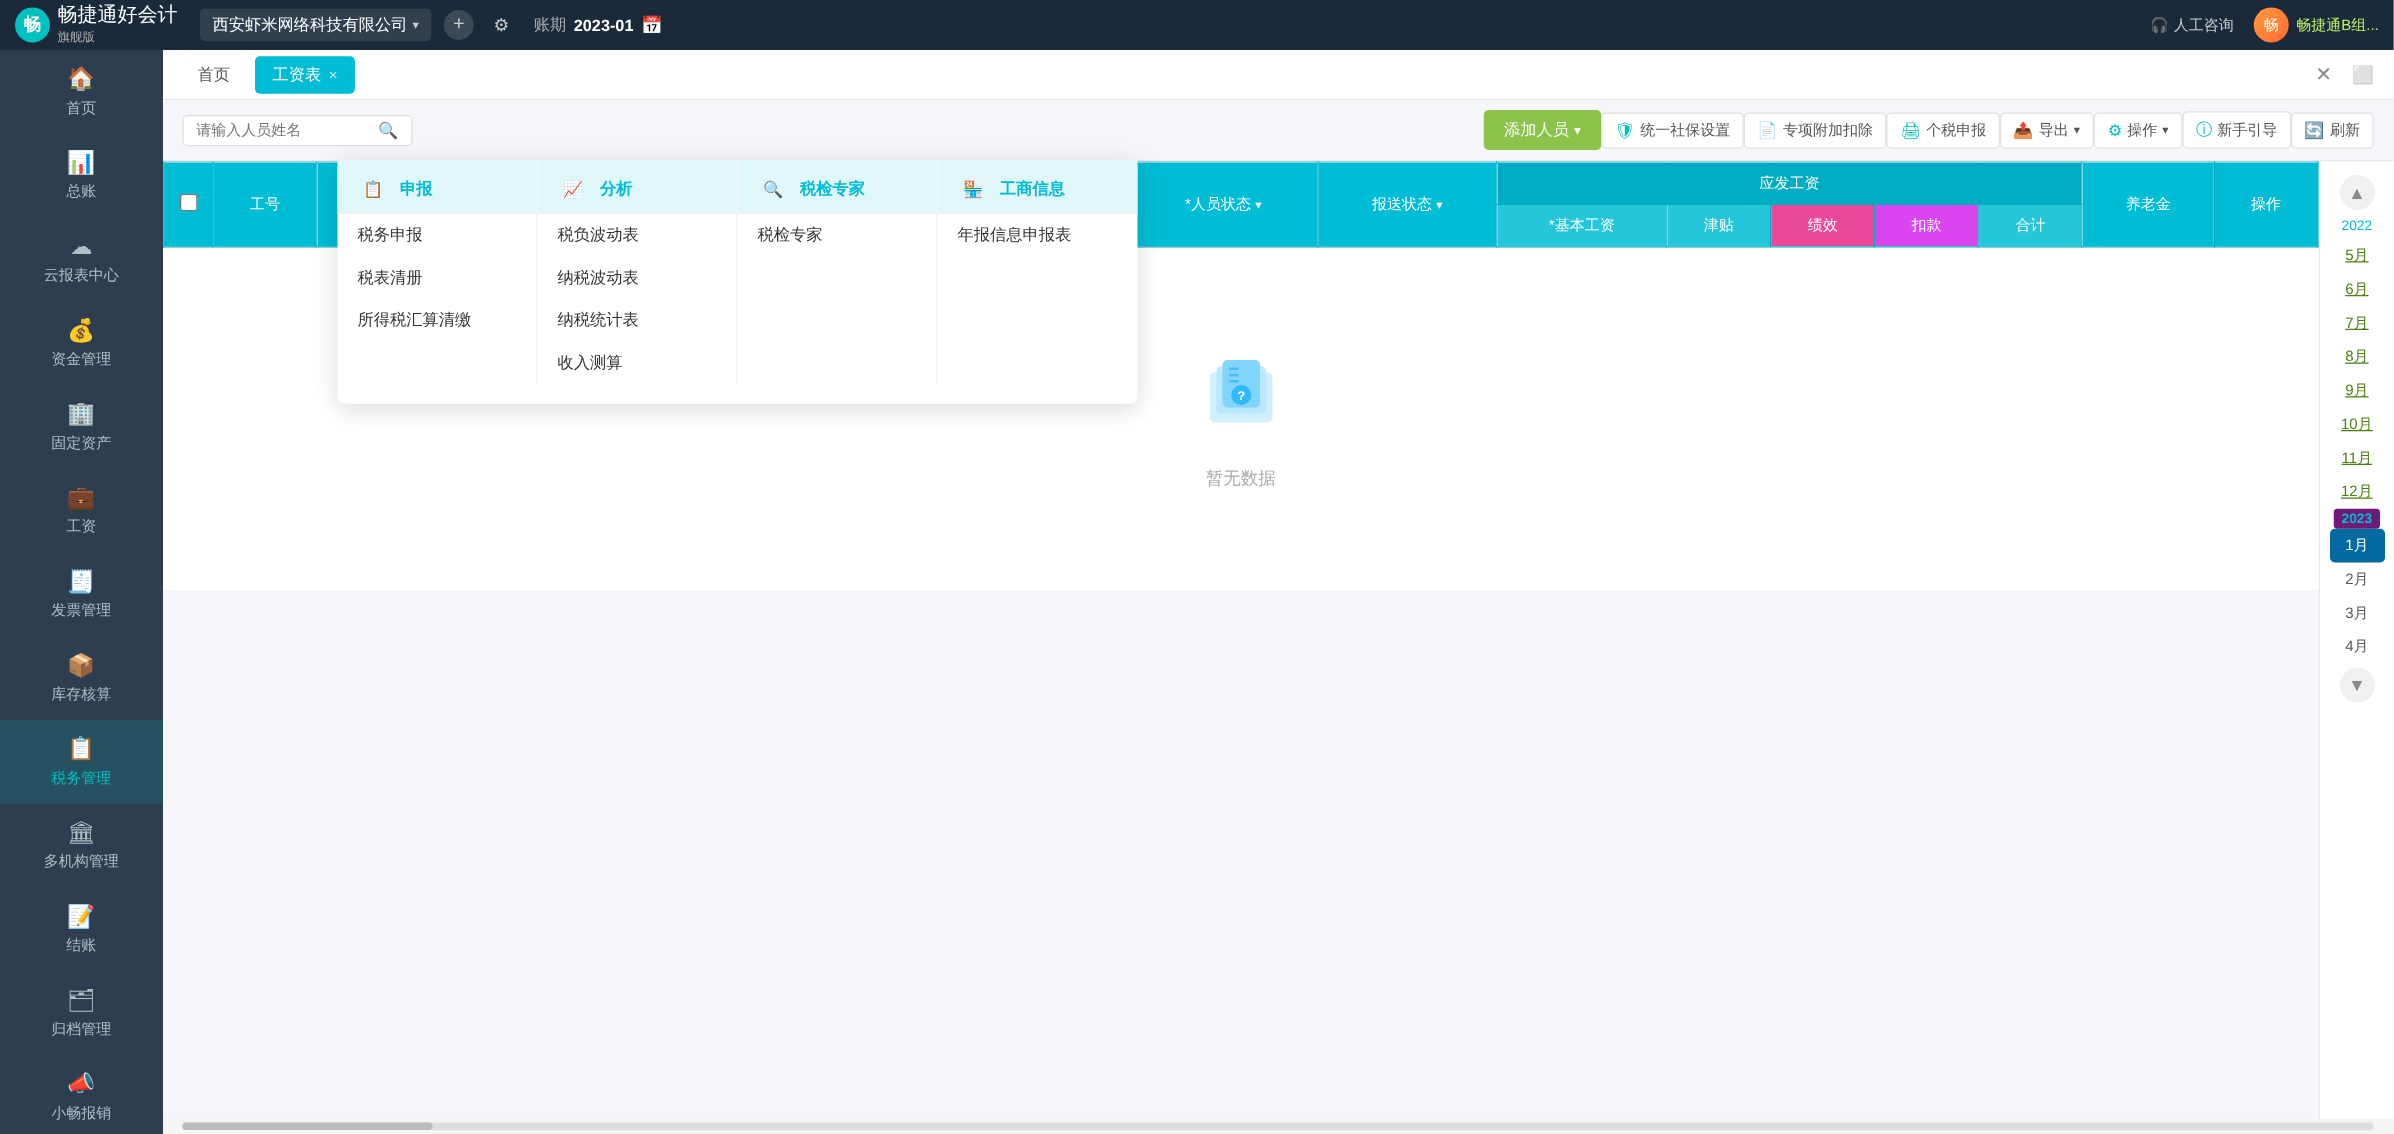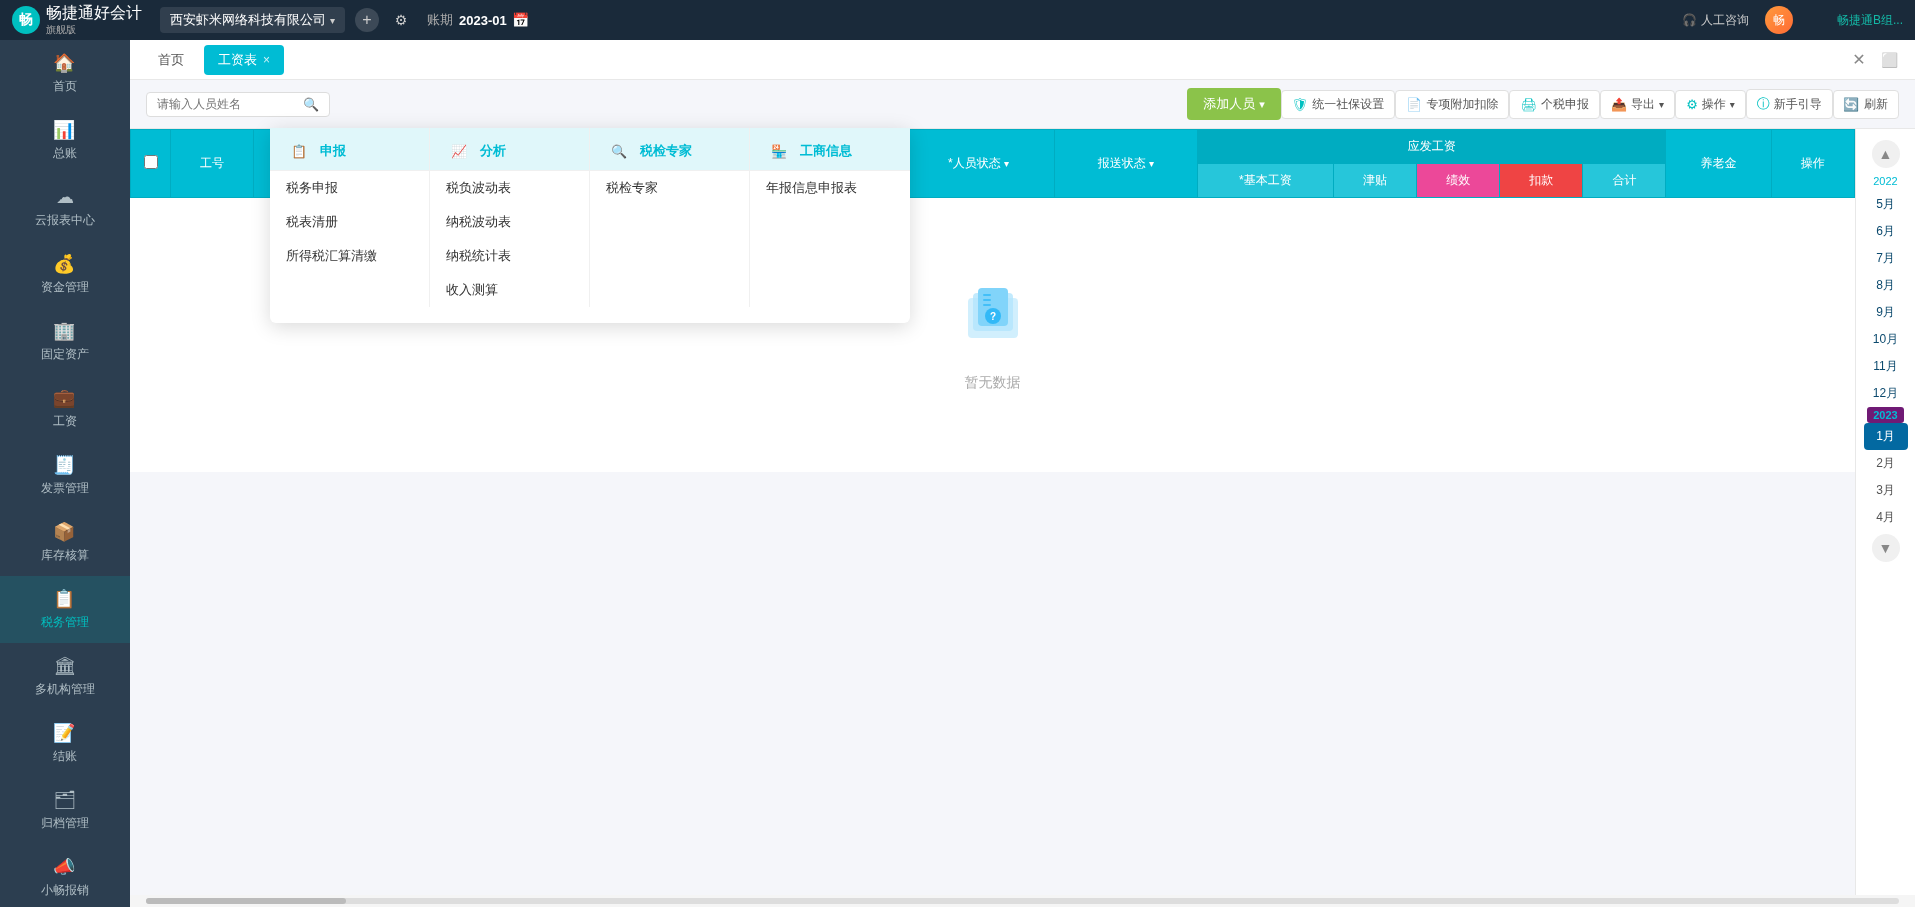--- a/index.html
+++ b/index.html
@@ -75,21 +75,21 @@
       display: flex; align-items: center; gap: 6px;
       cursor: pointer;
     }
     .user-avatar {
       width: 28px; height: 28px;
       border-radius: 50%;
       background: linear-gradient(135deg, #ff9a3c, #ff6b35);
       display: flex; align-items: center; justify-content: center;
       color: #fff; font-size: 12px;
     }
-    .user-name { color: #14b8a6; font-size: 12px; margin-left: 38px; }
+    .user-name { color: #bef264; font-size: 12px; }
 
     
     .main-layout {
       display: flex;
       height: calc(907px - 40px);
     }
 
     
     .sidebar {
       width: 130px;
@@ -308,21 +308,21 @@
     .cal-month {
       width: 44px;
       text-align: center;
       padding: 5px 2px;
       cursor: pointer;
       border-radius: 4px;
       color: #555;
       font-size: 12px;
     }
     .cal-month.current { background: #0369a1; color: #fff; border-radius: 4px; }
-    .cal-month.prev-year { color: #0c4a6e; }
+    .cal-month.prev-year { color: #4d7c0f; text-decoration: underline; }
     .cal-nav {
       width: 28px; height: 28px;
       border-radius: 50%;
       background: #f0f0f0;
       display: flex; align-items: center; justify-content: center;
       cursor: pointer;
       color: #888; font-size: 14px;
       margin: 3px 0;
     }
 
@@ -516,21 +516,21 @@
               <th rowspan="2">*人员状态 <span class="filter-icon">▾</span></th>
               <th rowspan="2">报送状态 <span class="filter-icon">▾</span></th>
               <th colspan="5" style="background:#00acc1;">应发工资</th>
               <th rowspan="2">养老金</th>
               <th rowspan="2">操作</th>
             </tr>
             <tr>
               <th style="background:#26c6da;">*基本工资</th>
               <th style="background:#26c6da;">津贴</th>
               <th style="background:#ec4899;">绩效</th>
-              <th style="background:#ef4444;">扣款</th>
+              <th style="background:#d946ef;">扣款</th>
               <th style="background:#26c6da;">合计</th>
             </tr>
           </thead>
           <tbody>
             <tr>
               <td colspan="16" style="padding:0; border:none;">
                 <div class="empty-state">
                   <div class="empty-icon">
                     <svg viewBox="0 0 80 80" xmlns="http://www.w3.org/2000/svg">
                       <rect x="15" y="20" width="50" height="40" rx="4" fill="#b3e5fc" opacity="0.6"></rect>

